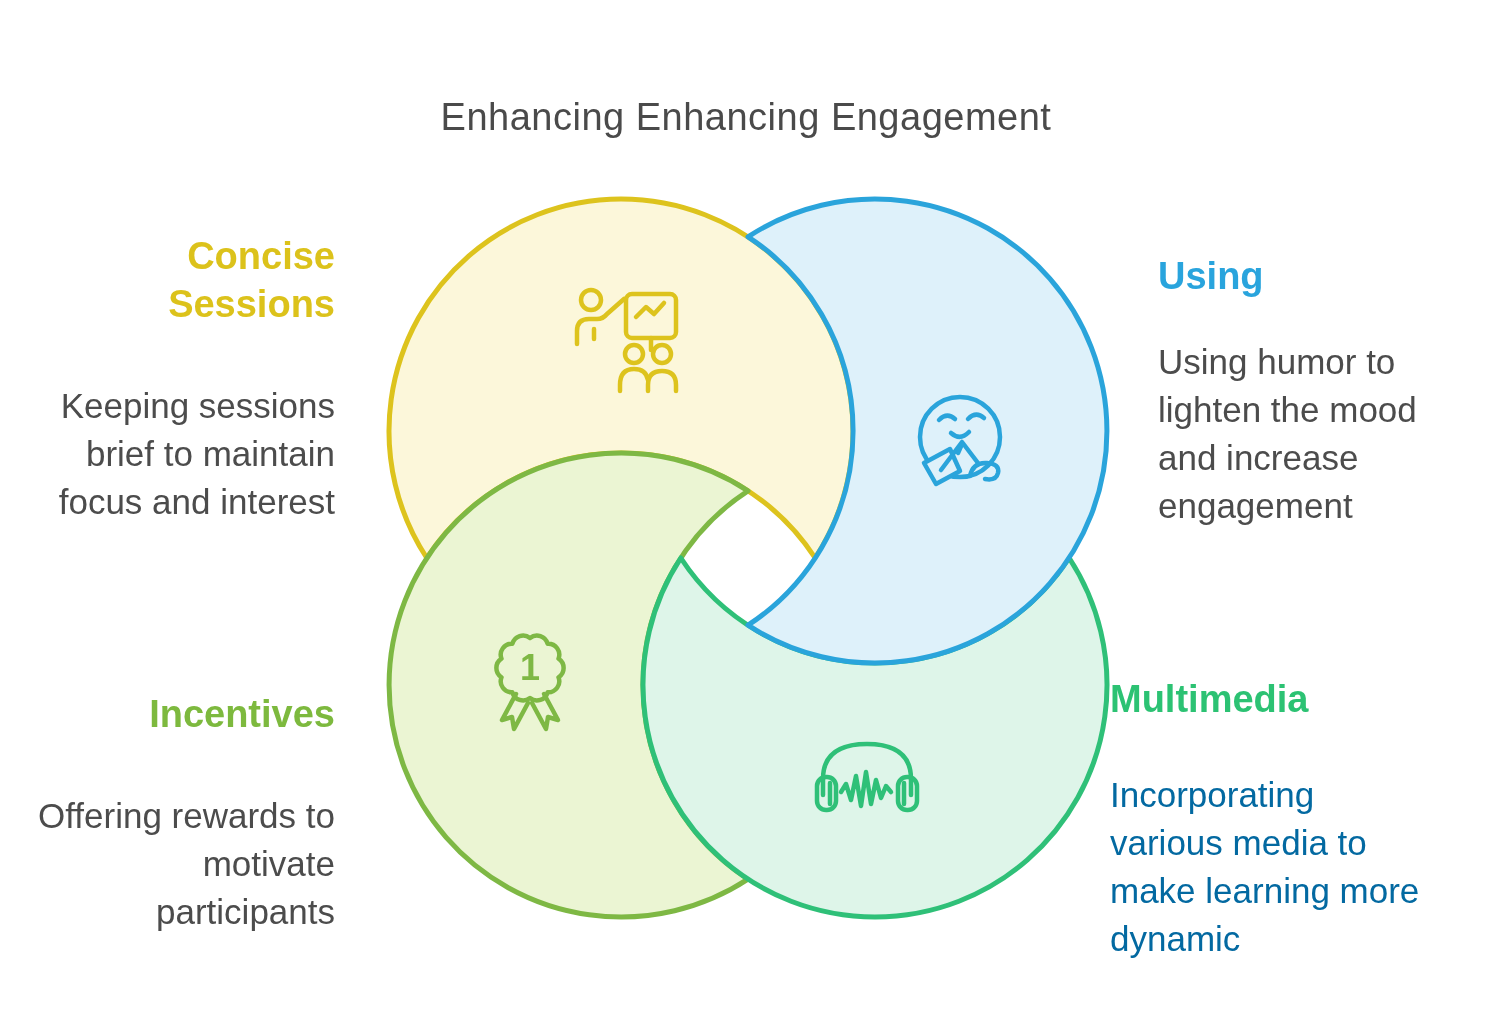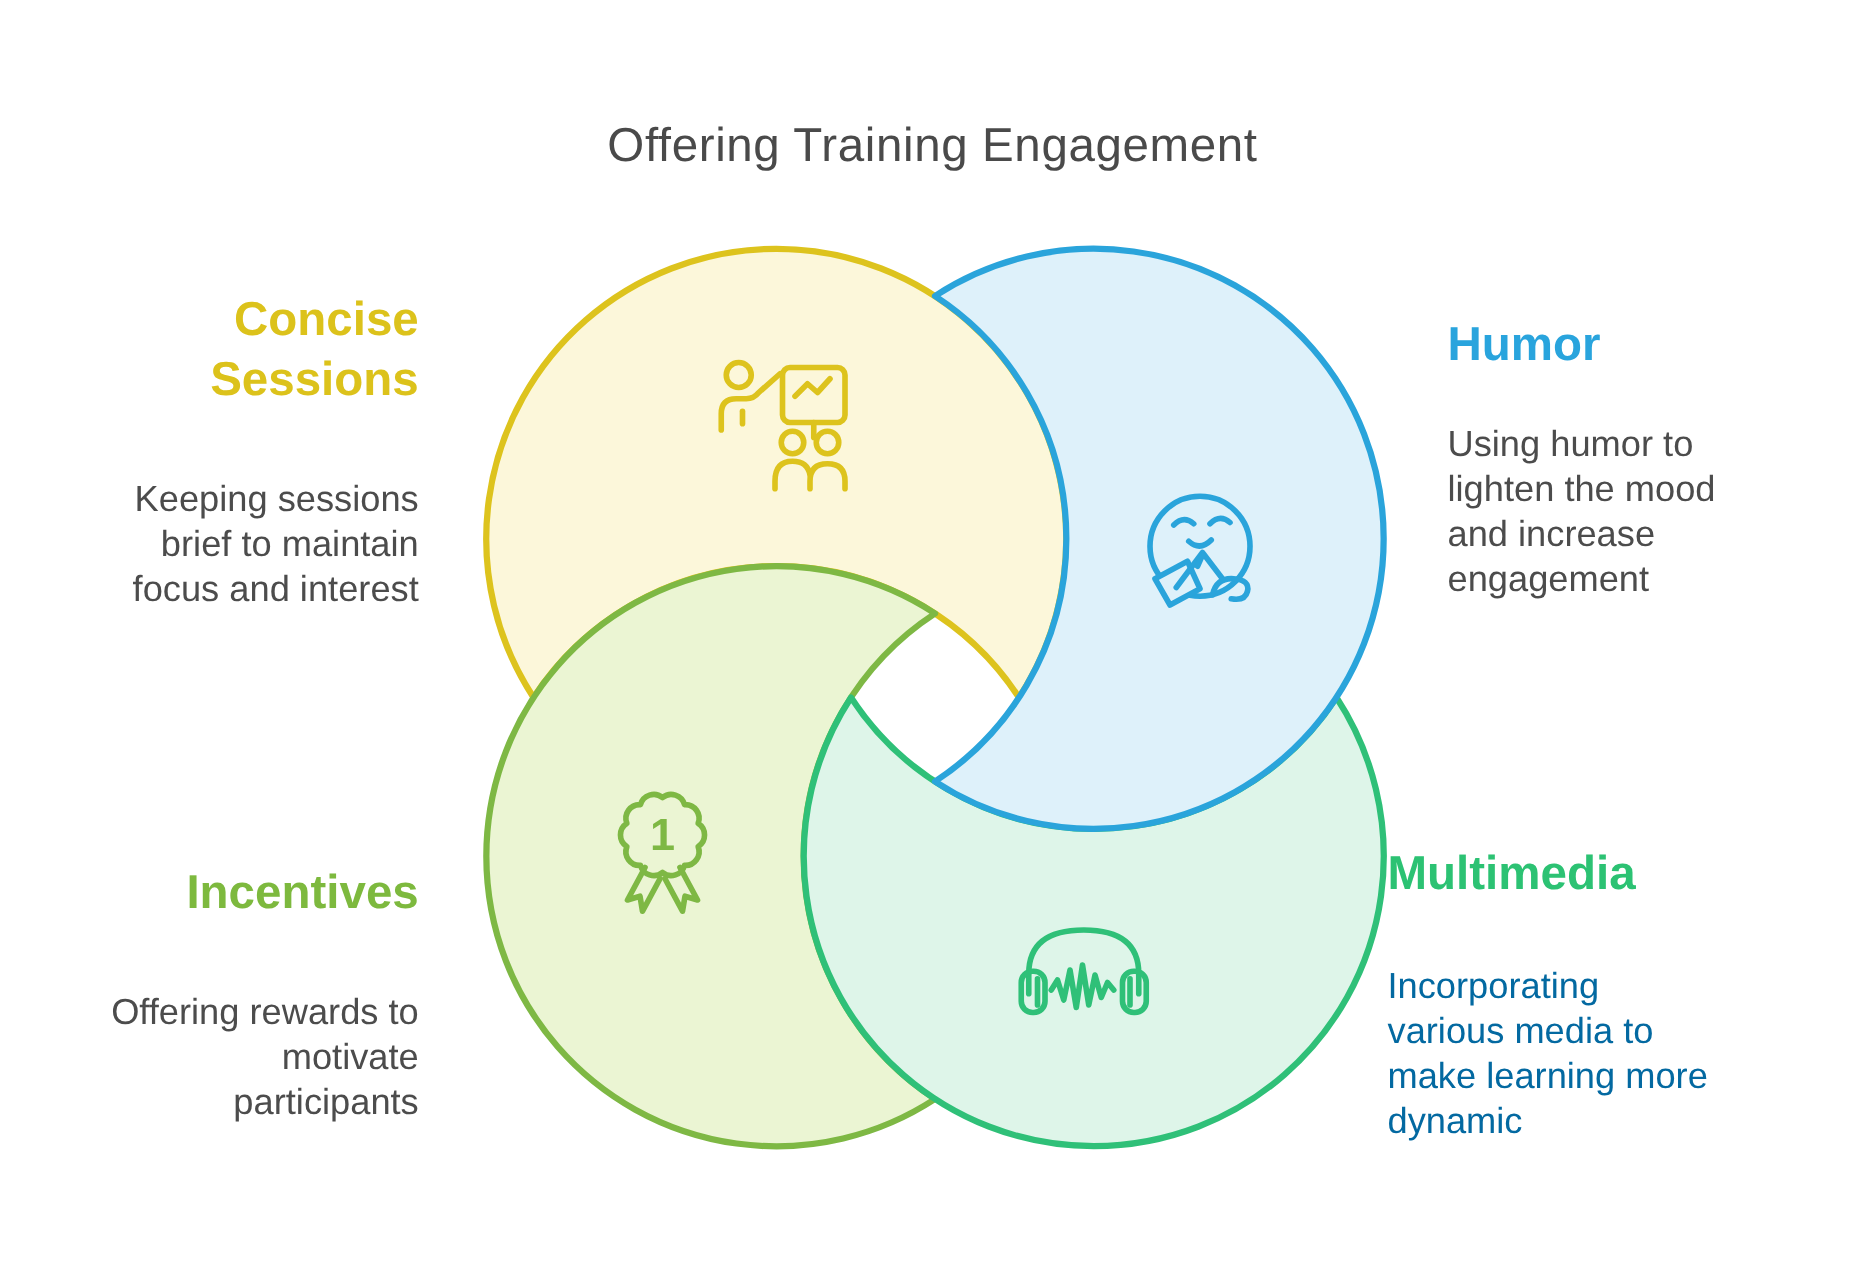--- a/index.html
+++ b/index.html
@@ -15,41 +15,41 @@
     text-align:center;
     font-size:38px;font-weight:500;letter-spacing:.5px;
     color:#4a4a4a;margin:0;
   }
   .venn{position:absolute;left:0;top:0;}
   .label{position:absolute;white-space:pre-line;}
   .label .heading{
     font-size:38px;font-weight:700;line-height:48px;margin:0;
   }
   .label .body{
-    font-size:29px;font-weight:400;line-height:36px;color:#4c4c4c;margin:0;
+    font-size:35px;font-weight:400;line-height:48px;color:#4c4c4c;margin:0;
   }
   .align-right{text-align:right;}
   .align-left{text-align:left;}
   .lbl-concise{top:214px;right:1157px;width:340px;}
   .lbl-concise .body{margin-top:36px;}
   .lbl-humor{top:234px;left:1158px;width:320px;}
   .lbl-humor .body{margin-top:20px;}
   .lbl-incentives{top:672px;right:1157px;width:340px;}
   .lbl-incentives .body{margin-top:36px;}
   .lbl-multimedia{top:657px;left:1110px;width:330px;}
   .lbl-multimedia .body{margin-top:30px;}
   .icon-stroke{fill:none;stroke-width:4.5;stroke-linecap:round;stroke-linejoin:round;}
   .petal{stroke-width:5;stroke-linejoin:round;}
 </style>
 </head>
 <body>
 
 <div class="canvas">
 
-  <h1 class="page-title" style="color: rgb(74, 74, 74);">Offering Training Engagement</h1>
+  <h1 class="page-title" style="color: rgb(74, 74, 74);">Enhancing Enhancing Engagement</h1>
 
   <svg class="venn" width="1492" height="1014" viewBox="0 0 1492 1014">
 
     <path class="petal" d="M 426.8 558 A 232 232 0 1 1 815.2 558 A 232 232 0 0 0 426.8 558 Z" fill="#fcf7da" stroke="#ddc31d"></path>
     <path class="petal" transform="rotate(270 748 558)" d="M 426.8 558 A 232 232 0 1 1 815.2 558 A 232 232 0 0 0 426.8 558 Z" fill="#ebf5d3" stroke="#7eb844"></path>
     <path class="petal" transform="rotate(180 748 558)" d="M 426.8 558 A 232 232 0 1 1 815.2 558 A 232 232 0 0 0 426.8 558 Z" fill="#def5e9" stroke="#2fc078"></path>
     <path class="petal" transform="rotate(90 748 558)" d="M 426.8 558 A 232 232 0 1 1 815.2 558 A 232 232 0 0 0 426.8 558 Z" fill="#def1fa" stroke="#2aa4db"></path>
 
     <g class="icon-stroke" transform="translate(570,286)" stroke="#ddc31d">
       <circle cx="21" cy="14" r="10"></circle>
@@ -97,21 +97,21 @@
 
   <div class="label align-right lbl-concise">
     <div class="heading" style="color: rgb(220, 194, 27);">Concise
 Sessions</div>
     <div class="body" style="color: rgb(76, 76, 76);">Keeping sessions
 brief to maintain
 focus and interest</div>
   </div>
 
   <div class="label align-left lbl-humor">
-    <div class="heading" style="color: rgb(41, 164, 221);">Humor</div>
+    <div class="heading" style="color: rgb(41, 164, 221);">Using</div>
     <div class="body" style="color: rgb(76, 76, 76);">Using humor to
 lighten the mood
 and increase
 engagement</div>
   </div>
 
   <div class="label align-right lbl-incentives">
     <div class="heading" style="color: rgb(125, 185, 62);">Incentives</div>
     <div class="body" style="color: rgb(76, 76, 76);">Offering rewards to
 motivate

